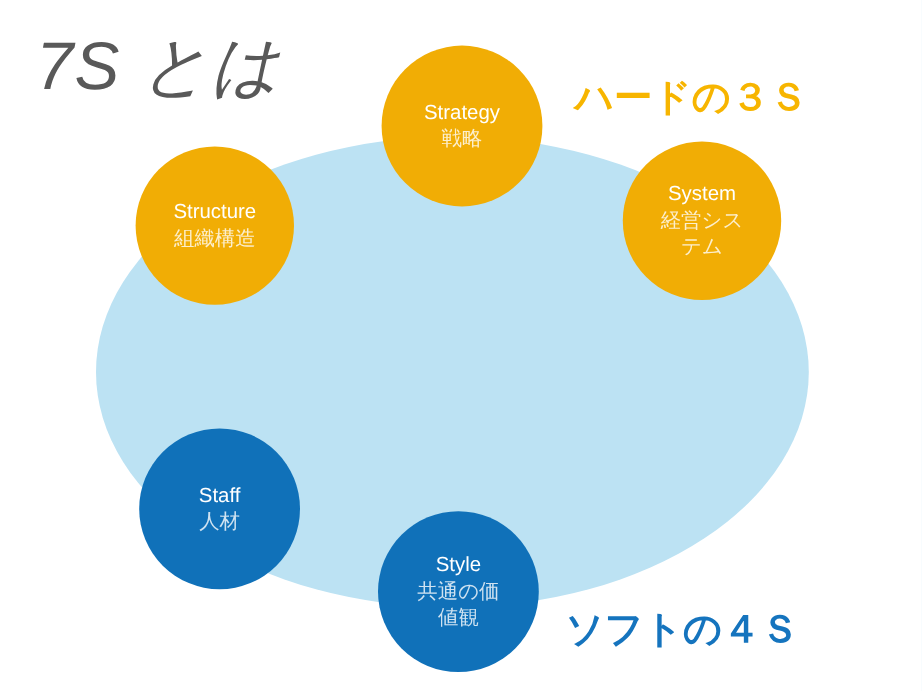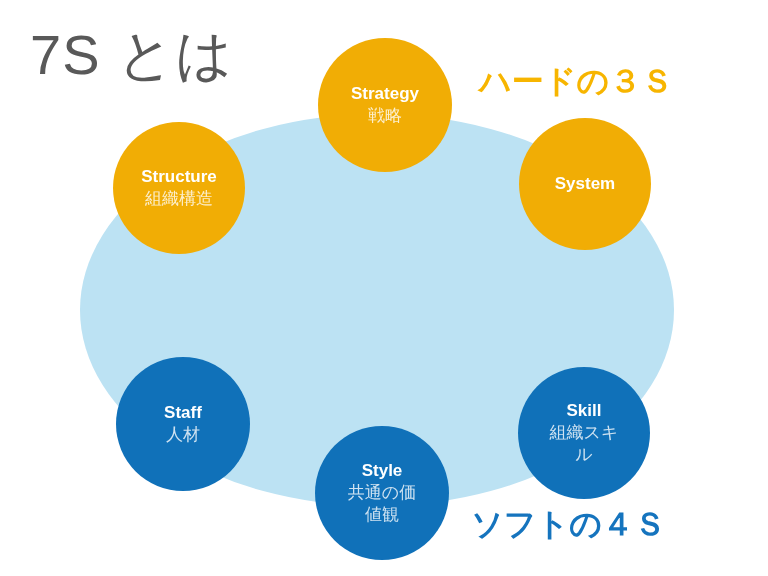--- a/index.html
+++ b/index.html
@@ -12,20 +12,21 @@
     font-family: "Liberation Sans", sans-serif;
   }
   .slide-title {
     position: absolute;
     left: 30px;
     top: 18px;
     font-size: 56px;
     font-weight: 400;
     letter-spacing: 1px;
     color: var(--title_text, #595959);
+    font-style: italic;
   }
   .bg-ellipse {
     position: absolute;
     left: 80px;
     top: 114px;
     width: 594px;
     height: 392px;
     border-radius: 50%;
     background: var(--background_ellipse, #BCE2F3);
   }
@@ -53,21 +54,21 @@
   .c-staff    { left: 116px; top: 357px; width: 134px; height: 134px; }
   .c-style    { left: 315px; top: 426px; width: 134px; height: 134px; }
   .c-skill    { left: 518px; top: 367px; width: 132px; height: 132px; }
   .ctext {
     width: 78px;
     text-align: center;
     font-size: 17px;
     line-height: 22px;
     color: #ffffff;
   }
-  .ctext .en { display: block; font-weight: 700; color: #ffffff; }
+  .ctext .en { display: block; font-weight: 400; color: #ffffff; }
   .ctext .ja { display: block; font-weight: 400; color: rgba(255,255,255,0.8); }
 </style>
 </head>
 <body>
 
 <div class="stage">
 
   <div class="slide-title">7S とは</div>
 
   <div class="bg-ellipse"></div>
@@ -85,38 +86,33 @@
   <div class="circle hard c-structure">
     <div class="ctext">
       <span class="en">Structure</span>
       <span class="ja">組織構造</span>
     </div>
   </div>
 
   <div class="circle hard c-system">
     <div class="ctext">
       <span class="en">System</span>
+      <span class="ja">経営システム</span>
     </div>
   </div>
 
 
   <div class="circle soft c-staff">
     <div class="ctext">
       <span class="en">Staff</span>
       <span class="ja">人材</span>
     </div>
   </div>
 
   <div class="circle soft c-style">
     <div class="ctext">
       <span class="en">Style</span>
       <span class="ja">共通の価値観</span>
     </div>
   </div>
 
-  <div class="circle soft c-skill">
-    <div class="ctext">
-      <span class="en">Skill</span>
-      <span class="ja">組織スキル</span>
-    </div>
-  </div>
 
 </div>
 
 </body></html>

